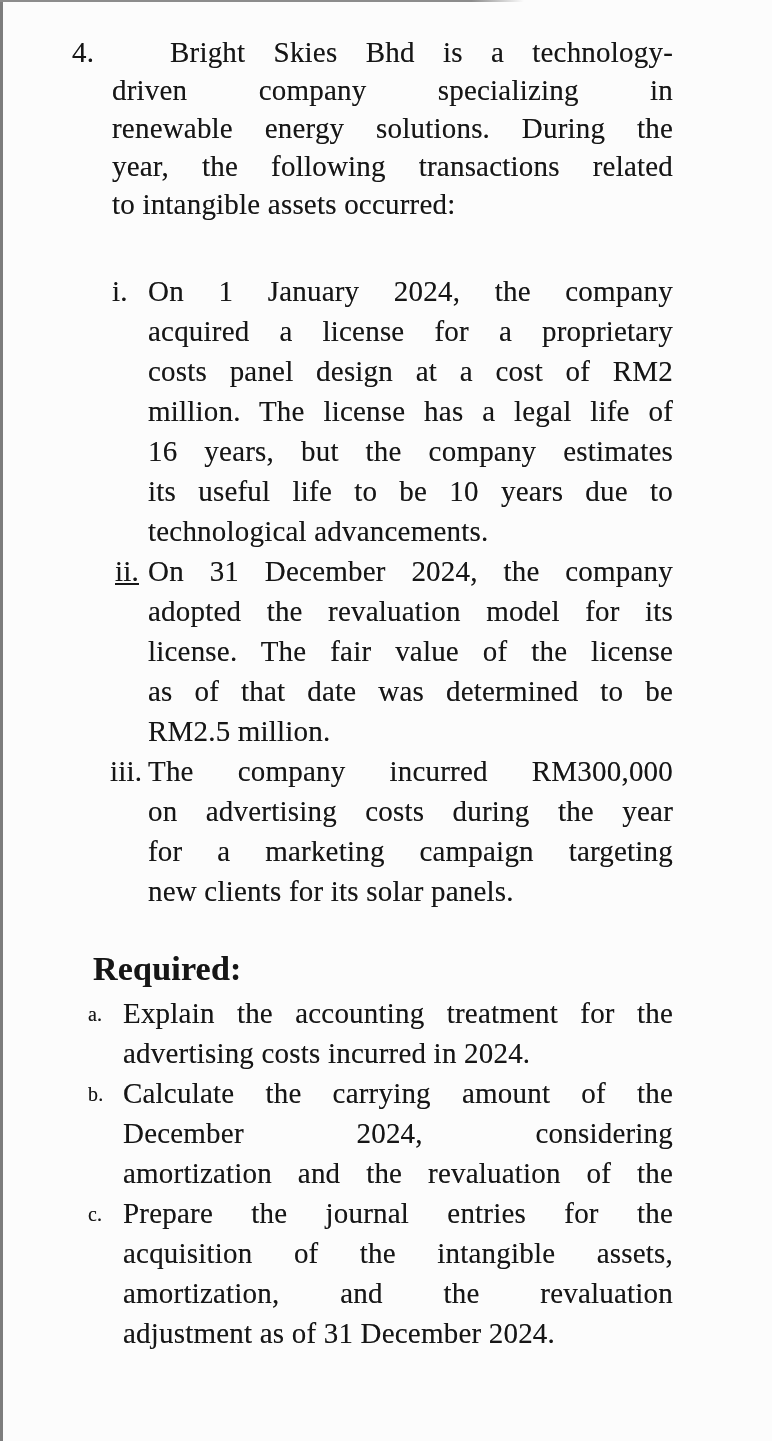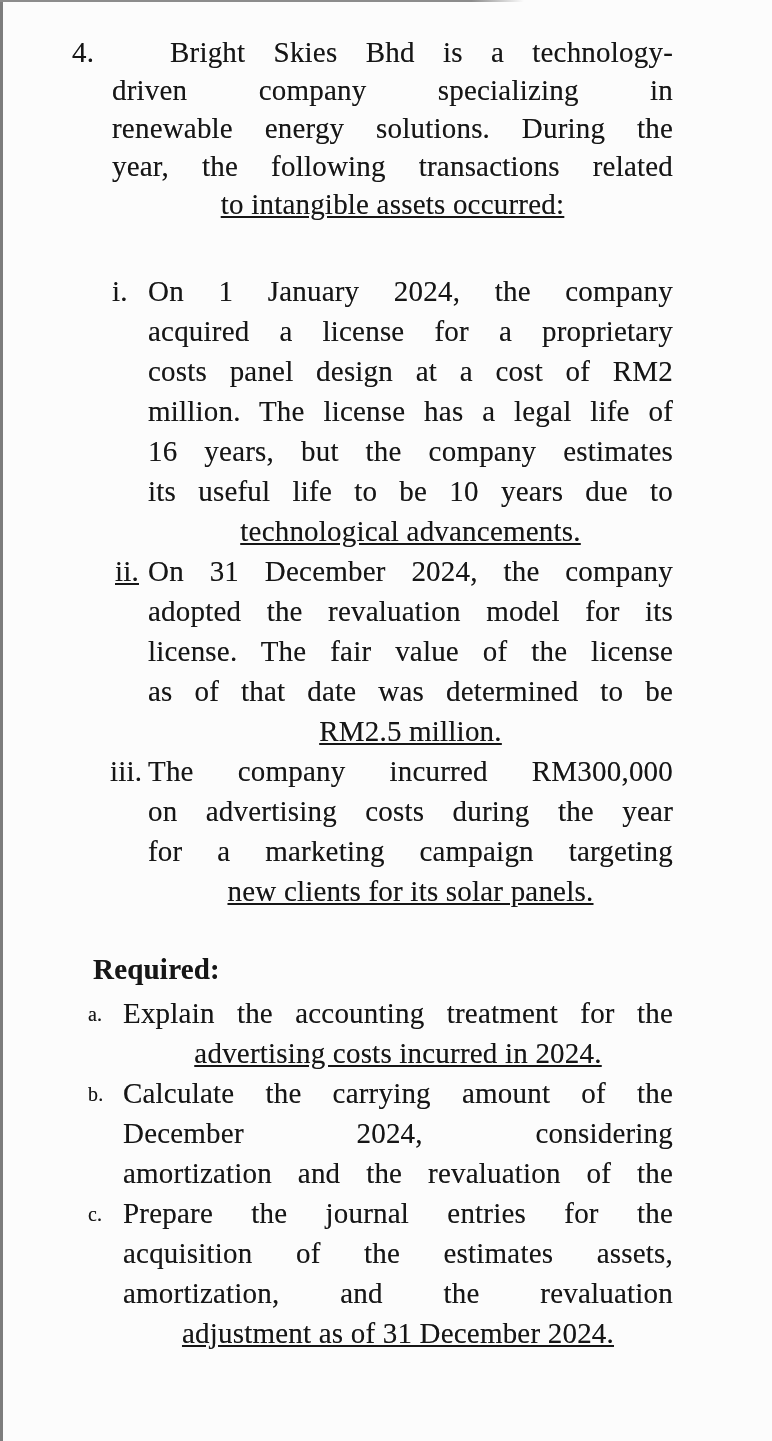--- a/index.html
+++ b/index.html
@@ -30,21 +30,21 @@
     background: linear-gradient(to right, #8c8c8c 90%, rgba(140,140,140,0));
   }
   .page {
     position: absolute;
     left: 0; top: 0; right: 0;
     padding-top: 33px;
     box-sizing: border-box;
   }
   .line { min-height: 1em; }
   .jline { text-align: justify; text-align-last: justify; }
-  .endline { text-align: center; text-decoration: underline; }
+  .endline { text-align: left; }
 
   .q-intro-wrap {
     position: relative;
     margin: 0 99px 0 112px;
     font-size: 29px;
     line-height: 38px;
   }
   .q-num {
     position: absolute;
     left: -40px; top: 0;
@@ -57,21 +57,21 @@
     margin: 0 99px 0 148px;
     font-size: 29px;
     line-height: 40px;
   }
   .roman-marker { position: absolute; top: 0; left: -36px; }
   .roman-item:nth-child(2) .roman-marker { left: -33px; text-decoration: underline; }
   .roman-item:nth-child(3) .roman-marker { left: -38px; }
 
   .required-heading {
     margin: 38px 99px 0 93px;
-    font-size: 29px;
+    font-size: 34px;
     line-height: 40px;
     font-weight: bold;
   }
 
   .abc-list { margin-top: 4px; }
   .abc-item {
     position: relative;
     margin: 0 99px 0 123px;
     font-size: 29px;
     line-height: 40px;
@@ -151,20 +151,20 @@
       <div>
           <div class="line jline">Calculate the carrying amount of the</div>
           <div class="line jline">December 2024, considering</div>
           <div class="line jline">amortization and the revaluation of the</div>
         </div>
     </div>
     <div class="abc-item">
       <span class="abc-marker">c.</span>
       <div>
           <div class="line jline">Prepare the journal entries for the</div>
-          <div class="line jline">acquisition of the estimates assets,</div>
+          <div class="line jline">acquisition of the intangible assets,</div>
           <div class="line jline">amortization, and the revaluation</div>
           <div class="line endline">adjustment as of 31 December 2024.</div>
         </div>
     </div>
   </div>
 
 </div>
 
 </body></html>

